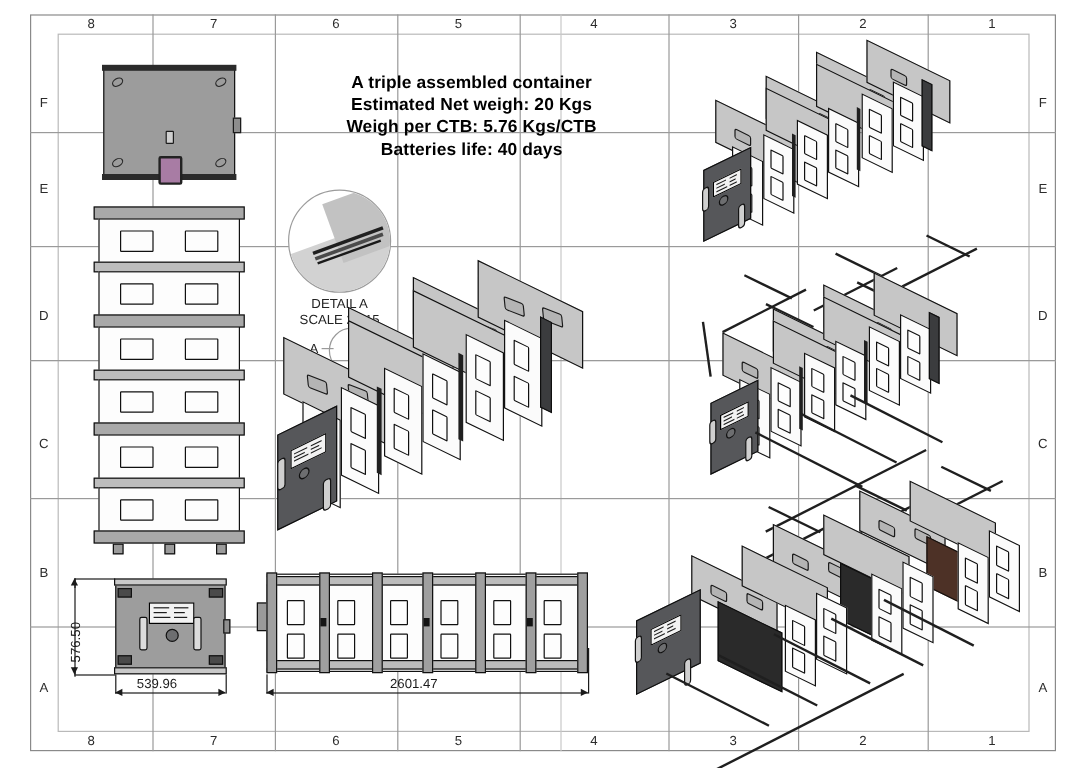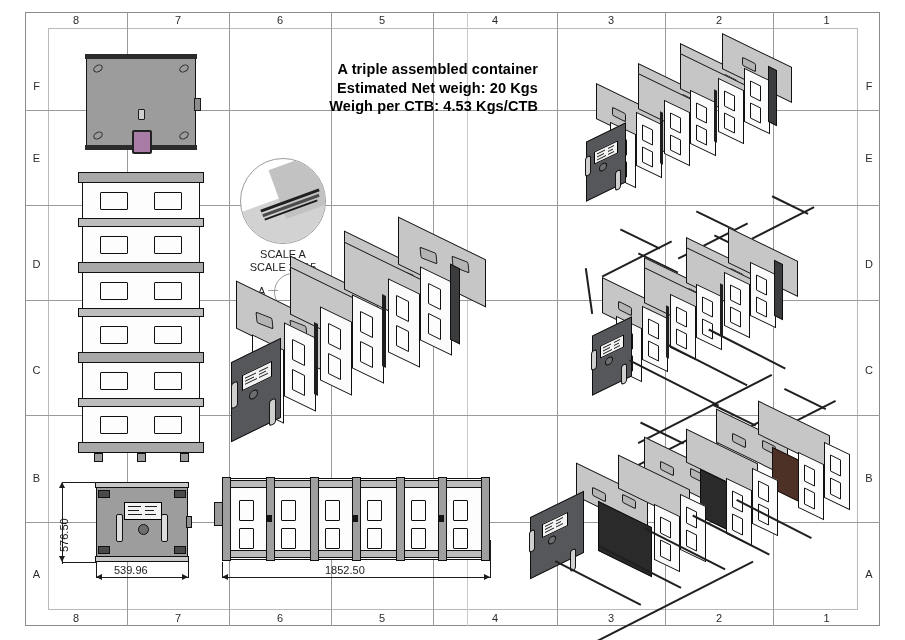--- a/index.html
+++ b/index.html
@@ -14,21 +14,21 @@
 
   .zone{position:absolute;font-size:11px;color:#2b2b2b;text-align:center;line-height:16px;}
   .ztop{top:12px;height:16px;}
   .zbot{top:610px;height:16px;}
   .zlab-v{position:absolute;left:25px;width:23px;font-size:11px;color:#2b2b2b;text-align:center;}
   .zlab-vr{position:absolute;left:858px;width:22px;font-size:11px;color:#2b2b2b;text-align:center;}
   .tick-v{position:absolute;background:#9a9a9a;width:855px;height:1px;left:25px;}
   .tick-h{position:absolute;background:#9a9a9a;width:1px;height:614px;top:12px;}
 
   
-  #title-note{position:absolute;left:248px;top:60px;width:290px;text-align:right;
+  #title-note{position:absolute;left:248px;top:60px;width:290px;text-align:center;
     font-weight:bold;font-size:14.5px;color:#000;line-height:18.5px;letter-spacing:.1px;}
   .win{position:absolute;background:#fdfdfd;border:1.6px solid #101010;border-radius:1px;}
 
   
   .plate{position:absolute;background:#f2f2f2;border:1.6px solid #000;overflow:hidden;}
   .plate i{position:absolute;display:block;background:#1d1d1d;height:1.3px;}
   .lock{position:absolute;border-radius:50%;background:#6d6e70;border:1.6px solid #111;}
 
   
   #top-view{position:absolute;left:86px;top:56px;width:110px;height:92px;}
@@ -152,21 +152,22 @@
   <div class="tick-h" style="left:229px;"></div>
   <div class="tick-h" style="left:331px;"></div>
   <div class="tick-h" style="left:433px;"></div>
   <div class="tick-h" style="left:557px;"></div>
   <div class="tick-h" style="left:665px;"></div>
   <div class="tick-h" style="left:773px;"></div>
 
   <div id="title-note">
     <div>A triple assembled container</div>
     <div>Estimated Net weigh: 20 Kgs</div>
-    <div>Weigh per CTB: 4.53 Kgs/CTB</div>
+    <div>Weigh per CTB: 5.76 Kgs/CTB</div>
+    <div>Batteries life: 40 days</div>
   </div>
 
   <div id="top-view">
     <div class="body"></div>
     <div class="cap" style="top:-2px;"></div>
     <div class="cap" style="top:89px;"></div>
     <div class="eye" style="left:7px;top:9px;"></div>
     <div class="eye" style="right:7px;top:9px;"></div>
     <div class="eye" style="left:7px;bottom:9px;"></div>
     <div class="eye" style="right:7px;bottom:9px;"></div>
@@ -209,21 +210,21 @@
   <div id="detail-a">
     <div class="circ">
       <div class="shade"></div>
       <div class="shade2"></div>
       <div class="bar"></div>
       <div class="bar2"></div>
       <div class="bar3"></div>
     </div>
   </div>
   <div id="detail-a-cap">
-    <div>SCALE A</div>
+    <div>DETAIL A</div>
     <div>SCALE 2 : 15</div>
   </div>
 
   <div id="a-bubble"></div>
   <div id="a-lead"></div>
   <div id="a-letter">A</div>
 
   <div class="iso" id="main-iso" style="left:232px;top:250px;width:290px;height:180px;">
 
     <div class="lid" style="left:112px;top:2px;width:86px;height:46px;transform:skewY(26deg);"></div>
@@ -529,15 +530,15 @@
     <div class="win" style="left:189px;top:50px;width:13px;height:19px;"></div>
     <div class="win" style="left:231px;top:22px;width:13px;height:19px;"></div>
     <div class="win" style="left:231px;top:50px;width:13px;height:19px;"></div>
   </div>
 
   <div class="ext" style="left:222px;top:562px;height:16px;"></div>
   <div class="ext" style="left:490px;top:540px;height:38px;"></div>
   <div class="dimline" style="left:222px;top:577px;width:268px;height:1px;"></div>
   <div class="arw l" style="left:222px;top:574px;"></div>
   <div class="arw r" style="left:484px;top:574px;"></div>
-  <div class="dimtxt" style="left:325px;top:564px;">1852.50</div>
+  <div class="dimtxt" style="left:325px;top:564px;">2601.47</div>
 
 </div>
 
 </body></html>

